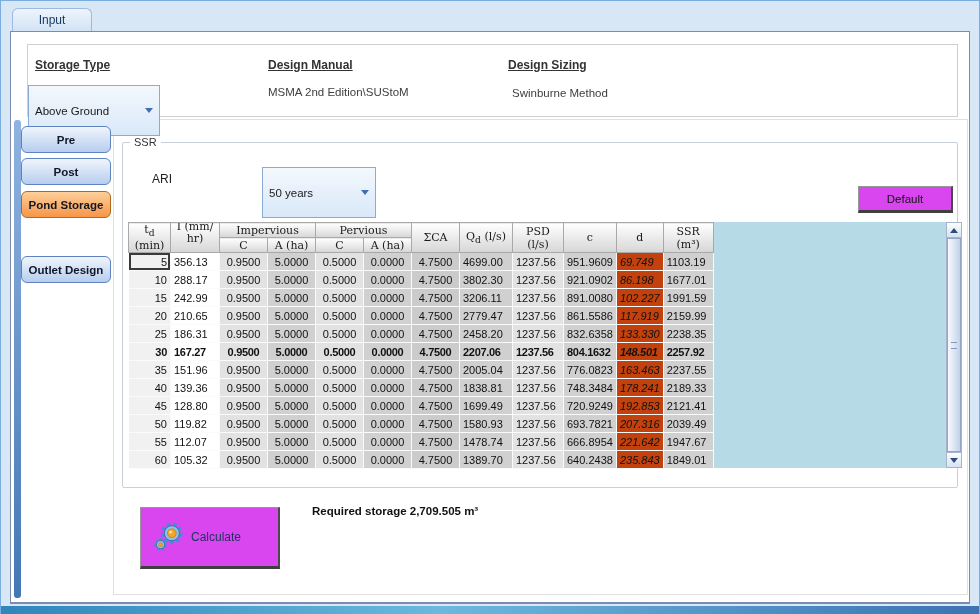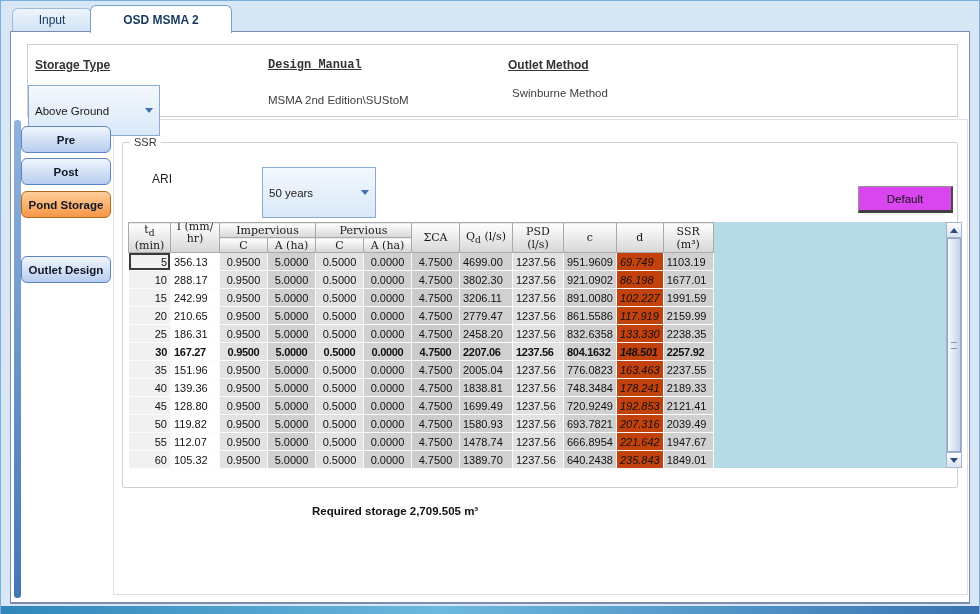--- a/index.html
+++ b/index.html
@@ -91,31 +91,30 @@
   .req-storage{position:absolute;left:312px;top:505px;font-size:11.5px;font-weight:700;color:#111;z-index:4;}
 </style>
 </head>
 <body>
 
 <div id="app">
 
   <div class="main-panel"></div>
 
   <div class="tab tab-input">Input</div>
-  <div class="tab tab-osd">OSD MSMA 2</div>
 
   <div class="header-box"></div>
   <div class="fld-label" style="left:35px;top:58px;">Storage Type</div>
   <div class="dropdown dd-storage">
     <span>Above Ground</span>
     <span class="dd-arrow"></span>
   </div>
-  <div class="fld-label" style="left:268px;top:58px;font-family:Liberation Mono, monospace;">Design Manual</div>
-  <div class="fld-value" style="left:268px;top:94px;text-align:right;">MSMA 2nd Edition\SUStoM</div>
-  <div class="fld-label" style="left:508px;top:58px;">Outlet Method</div>
+  <div class="fld-label" style="left:268px;top:58px;">Design Manual</div>
+  <div class="fld-value" style="left:268px;top:86px;text-align:right;">MSMA 2nd Edition\SUStoM</div>
+  <div class="fld-label" style="left:508px;top:58px;">Design Sizing</div>
   <div class="fld-value" style="left:512px;top:87px;">Swinburne Method</div>
 
   <div class="side-strip"></div>
   <div class="side-tab st-0">Pre</div>
   <div class="side-tab st-1">Post</div>
   <div class="side-tab st-2 active">Pond Storage</div>
   <div class="side-tab st-4">Outlet Design</div>
 
   <div class="content-box"></div>
   <div class="ssr-box"></div>
@@ -352,17 +351,29 @@
         <span class="tri-up"></span>
       </div>
     <div class="vs-thumb">
         <span class="vs-grip"></span>
       </div>
     <div class="vs-btn down">
         <span class="tri-down"></span>
       </div>
   </div>
 
+  <div class="btn-3d btn-calc">
+    <svg width="32" height="32" viewBox="0 0 34 34">
+      <circle cx="20" cy="13" r="9" fill="none" stroke="#3f8fd6" stroke-width="5" stroke-dasharray="3.6 2.6"></circle>
+      <circle cx="20" cy="13" r="8" fill="#8cc0ec" stroke="#2f6faa" stroke-width="1"></circle>
+      <circle cx="20" cy="13" r="4.6" fill="#f5a623" stroke="#d07f12" stroke-width="1"></circle>
+      <circle cx="18.6" cy="11.6" r="1.6" fill="#ffe2ae"></circle>
+      <circle cx="8" cy="25" r="5" fill="none" stroke="#3f8fd6" stroke-width="3.4" stroke-dasharray="2.4 2"></circle>
+      <circle cx="8" cy="25" r="4.4" fill="#8cc0ec" stroke="#2f6faa" stroke-width="1"></circle>
+      <circle cx="8" cy="25" r="2" fill="#f5a623" stroke="#d07f12" stroke-width="0.8"></circle>
+    </svg>
+    <span>Calculate</span>
+  </div>
   <div class="req-storage">Required storage 2,709.505 m³</div>
 
   <div class="bottom-bar"></div>
   <div class="frame"></div>
 </div>
 
 </body></html>

